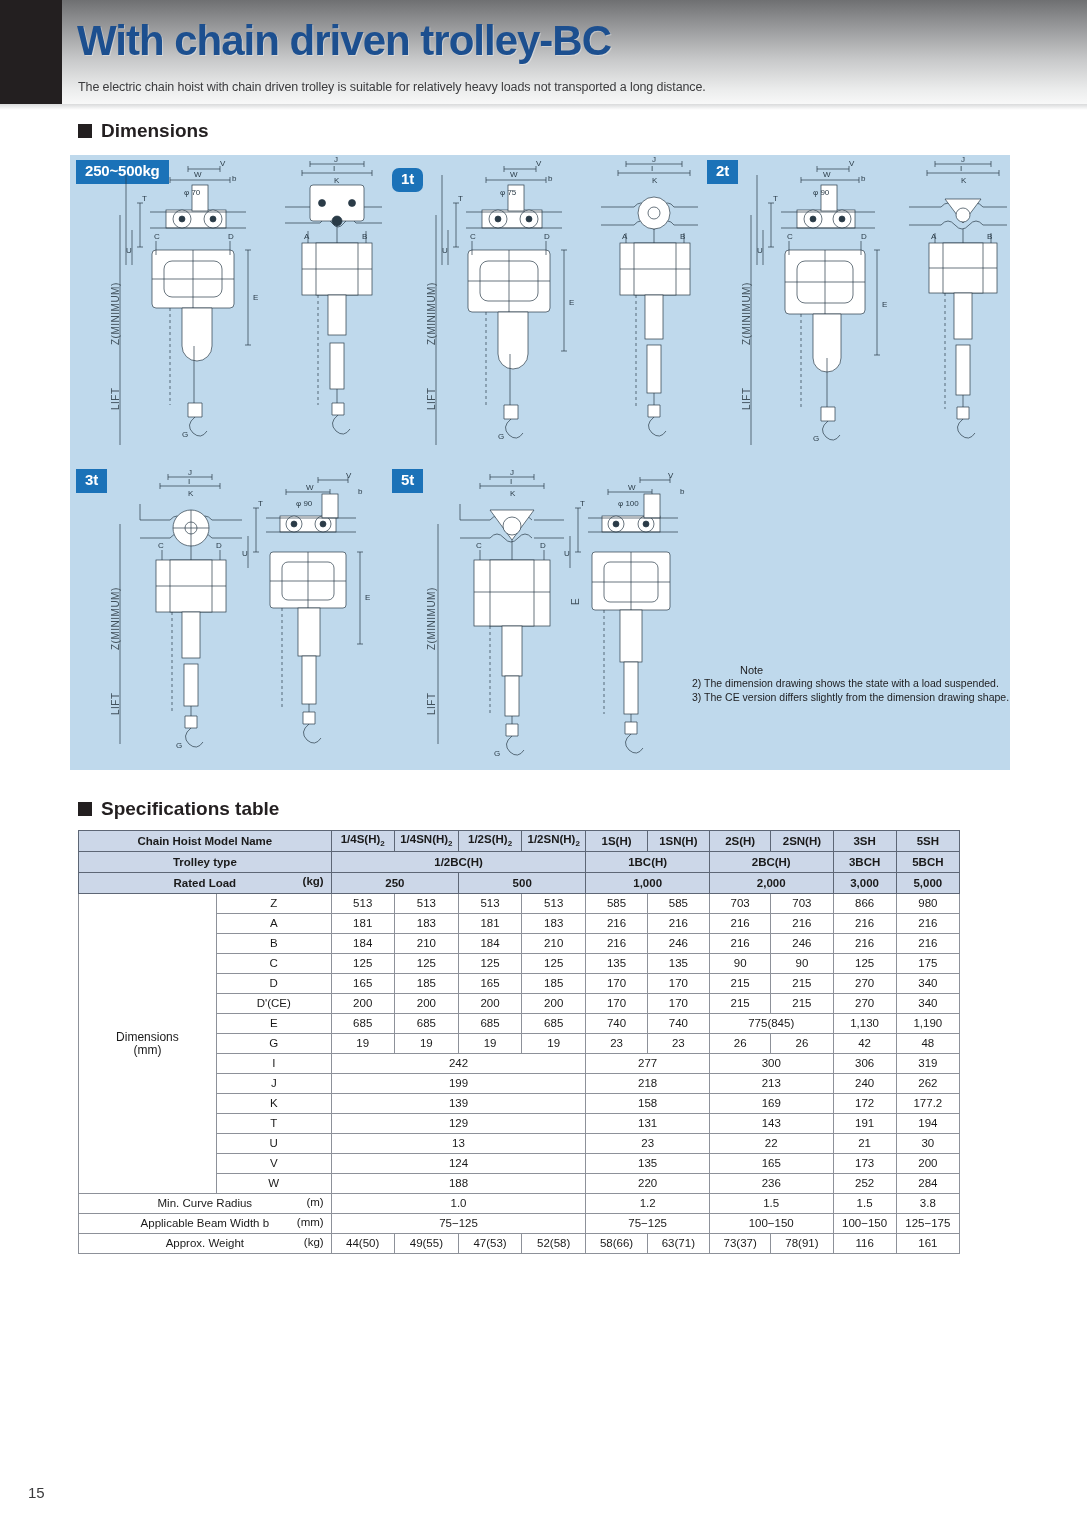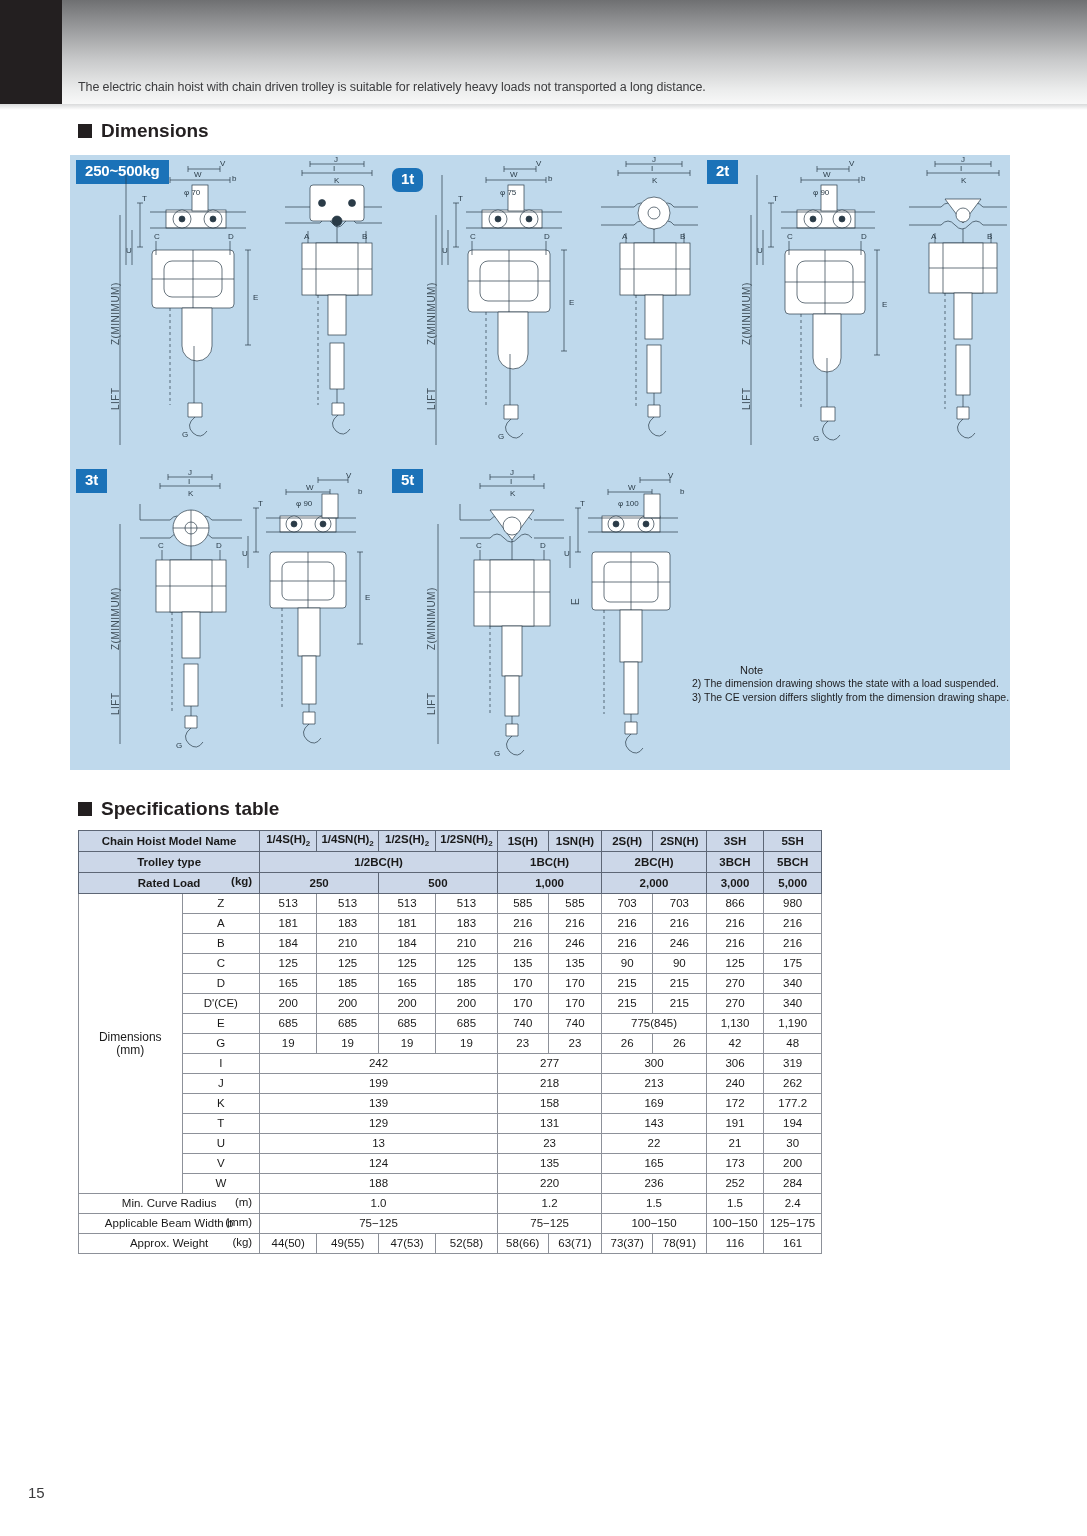--- a/index.html
+++ b/index.html
@@ -72,21 +72,21 @@
   .note-title { font-size:11px; color:#1d1d1f; margin-bottom:1px;padding-left:48px; }
   .note-list { margin:0; padding:0; list-style:none; }
   .note-list li {
     font-size:10.5px; color:#1d1d1f; line-height:1.33;
     padding-left:15px; text-indent:-15px; margin-bottom:0px;
   }
 
   
   .spec-wrap { position:absolute; left:78px; top:830px; width:930px; }
   table.spec {
-    border-collapse:collapse; width:744px;
+    border-collapse:collapse; width:882px;
     font-size:11.5px; color:#1a1a1a;
   }
   table.spec td, table.spec th {
     border:1px solid #8d9199;
     padding:2px 3px;
     text-align:center;
     font-weight:normal;
     height:20px;
     line-height:1.05;
     background:#ffffff;
@@ -110,20 +110,21 @@
   .pageno {
     position:absolute; left:28px; top:1484px;
     font-size:15px; color:#3a3a3c;
   }
 </style>
 </head>
 <body>
 
 <div class="header">
   <div class="header-blackblock"></div>
+  <div class="header-title">With chain driven trolley-BC</div>
   <div class="header-sub">The electric chain hoist with chain driven trolley is suitable for relatively heavy loads not transported a long distance.</div>
   <div class="header-rule"></div>
 </div>
 
 <div class="sec-head" style="left:78px; top:120px;">
   <span class="sq"></span>
   <span>Dimensions</span>
 </div>
 
 <div class="dim-panel">
@@ -796,21 +797,21 @@
 
     <tr>
       <td class="unit-cell" colspan="2">
         <span>Min. Curve Radius</span>
         <span class="u">(m)</span>
       </td>
       <td colspan="4">1.0</td>
       <td colspan="2">1.2</td>
       <td colspan="2">1.5</td>
       <td>1.5</td>
-      <td>2.4</td>
+      <td>3.8</td>
     </tr>
 
     <tr>
       <td class="unit-cell" colspan="2">
         <span>Applicable Beam Width b</span>
         <span class="u">(mm)</span>
       </td>
       <td colspan="4">75−125</td>
       <td colspan="2">75−125</td>
       <td colspan="2">100−150</td>

